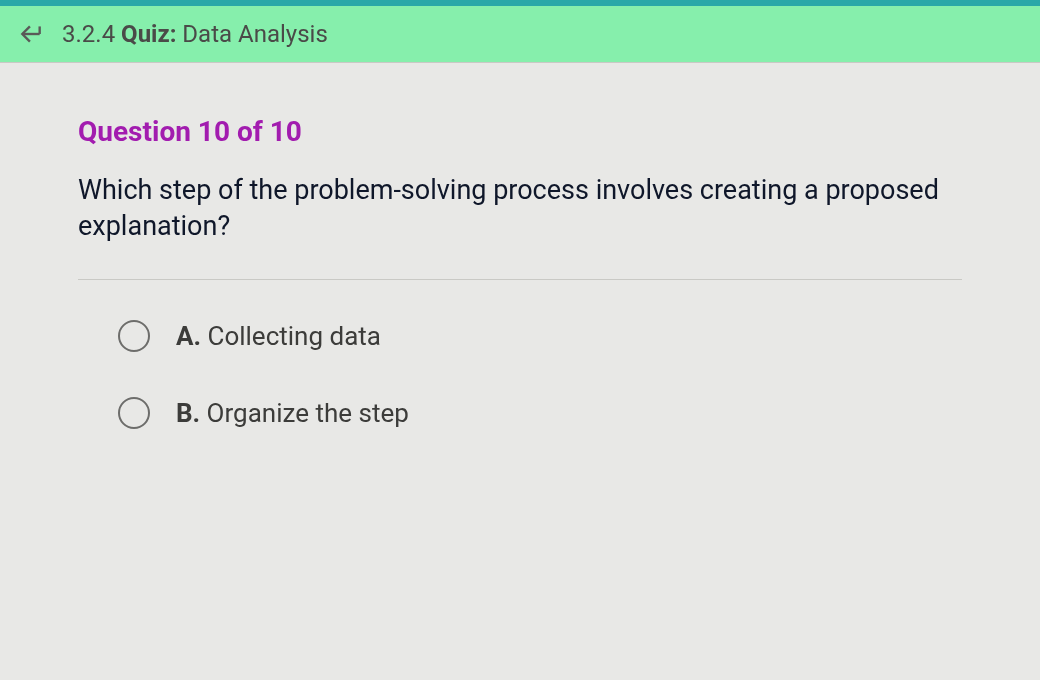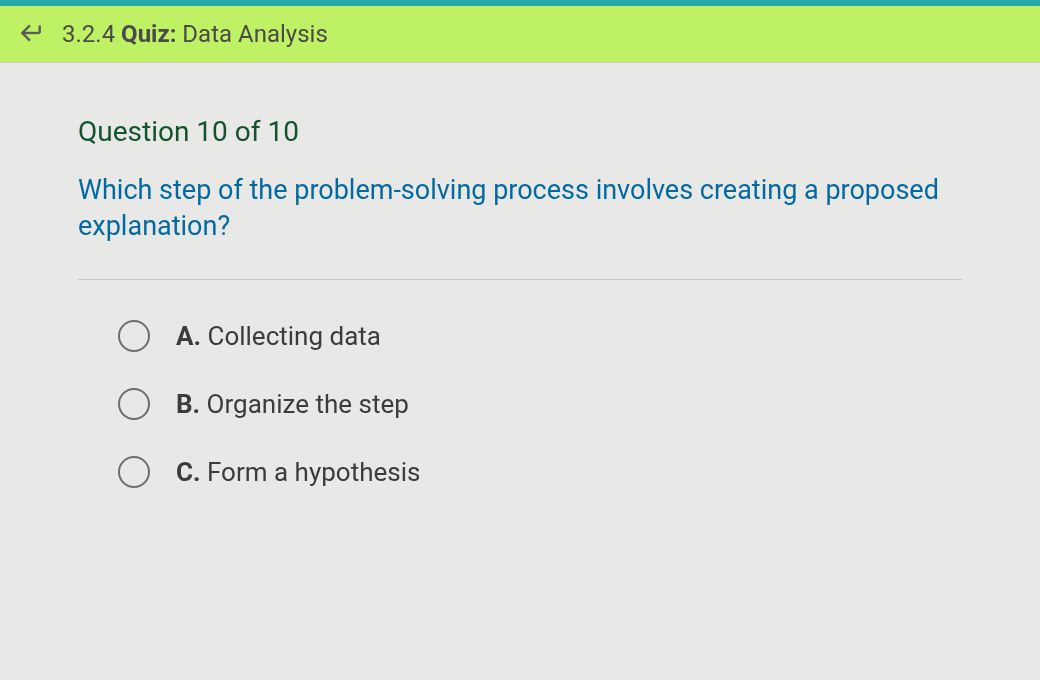--- a/index.html
+++ b/index.html
@@ -10,22 +10,22 @@
       height: 680px;
       overflow: hidden;
       color: #3a3a3a;
     }
     .topbar-accent {
       height: 6px;
       background: linear-gradient(90deg, #2aa8a8, #2aa8a8);
     }
     .header {
       display: flex;
-      align-items: flex-start;
-      background: #bef264;
+      align-items: center;
+      background: #86efac;
       border-bottom: 1px solid #c9c9c5;
       padding: 14px 18px;
       gap: 18px;
     }
     .back-arrow {
       width: 26px;
       height: 26px;
       display: flex;
       align-items: center;
       justify-content: center;
@@ -36,38 +36,38 @@
       font-size: 24px;
       color: #4a4a48;
       font-weight: 400;
     }
     .header-title .quiz-label { font-weight: 700; }
     .content {
       padding: 52px 78px 0 78px;
     }
     .question-heading {
       font-size: 28px;
-      font-weight: 400;
-      color: #14532d;
+      font-weight: 700;
+      color: #a21caf;
       margin-bottom: 24px;
     }
     .question-text {
       font-size: 27px;
       line-height: 1.35;
-      color: #0369a1;
+      color: #0f172a;
       font-weight: 400;
       padding-bottom: 34px;
       border-bottom: 1px solid #c9c9c5;
       margin-bottom: 40px;
     }
     .options {
       padding-left: 40px;
       display: flex;
       flex-direction: column;
-      gap: 36px;
+      gap: 45px;
     }
     .option {
       display: flex;
       align-items: center;
       gap: 26px;
       cursor: pointer;
     }
     .radio {
       width: 32px;
       height: 32px;
@@ -117,23 +117,16 @@
     </div>
 
     <div class="option">
       <div class="radio"></div>
       <div class="option-text">
         <span class="letter">B.</span>
         <span>Organize the step</span>
       </div>
     </div>
 
-    <div class="option">
-      <div class="radio"></div>
-      <div class="option-text">
-        <span class="letter">C.</span>
-        <span>Form a hypothesis</span>
-      </div>
-    </div>
 
 
   </div>
 </div>
 
 </body></html>

